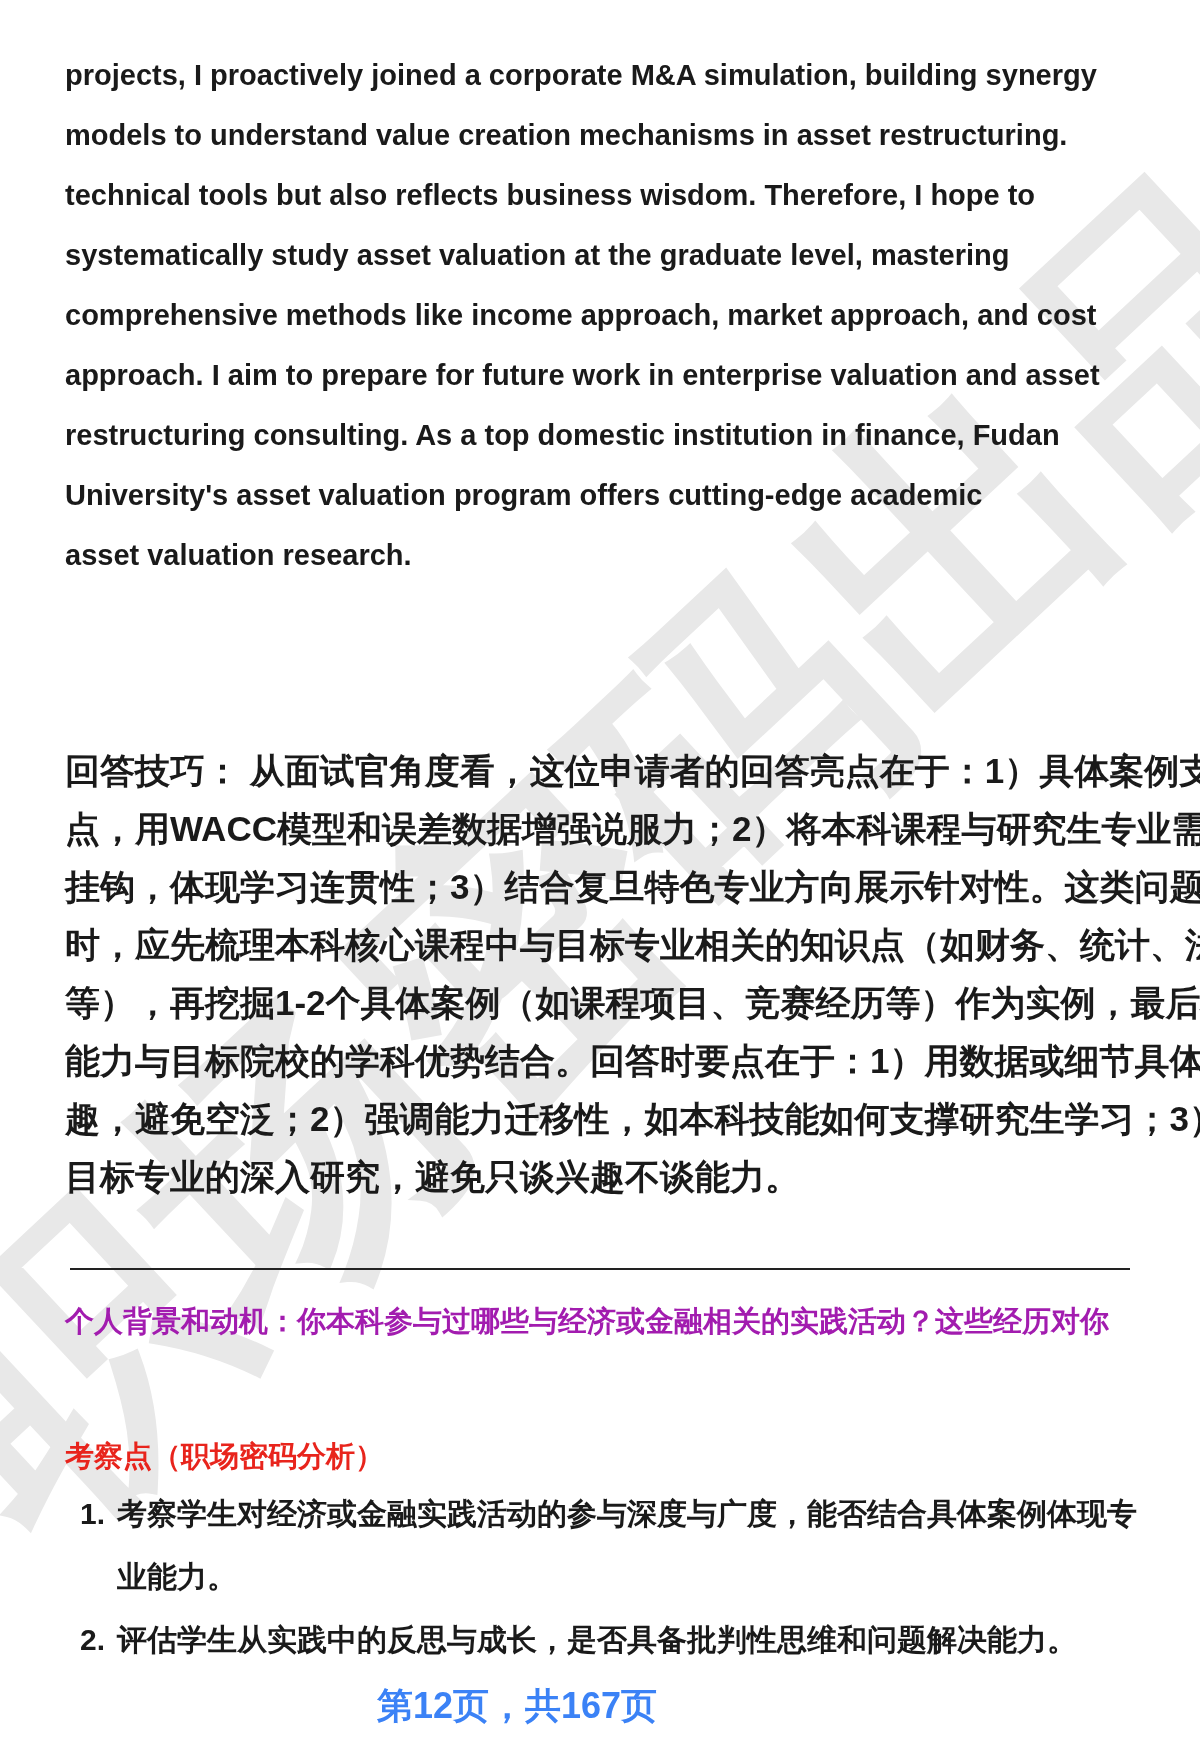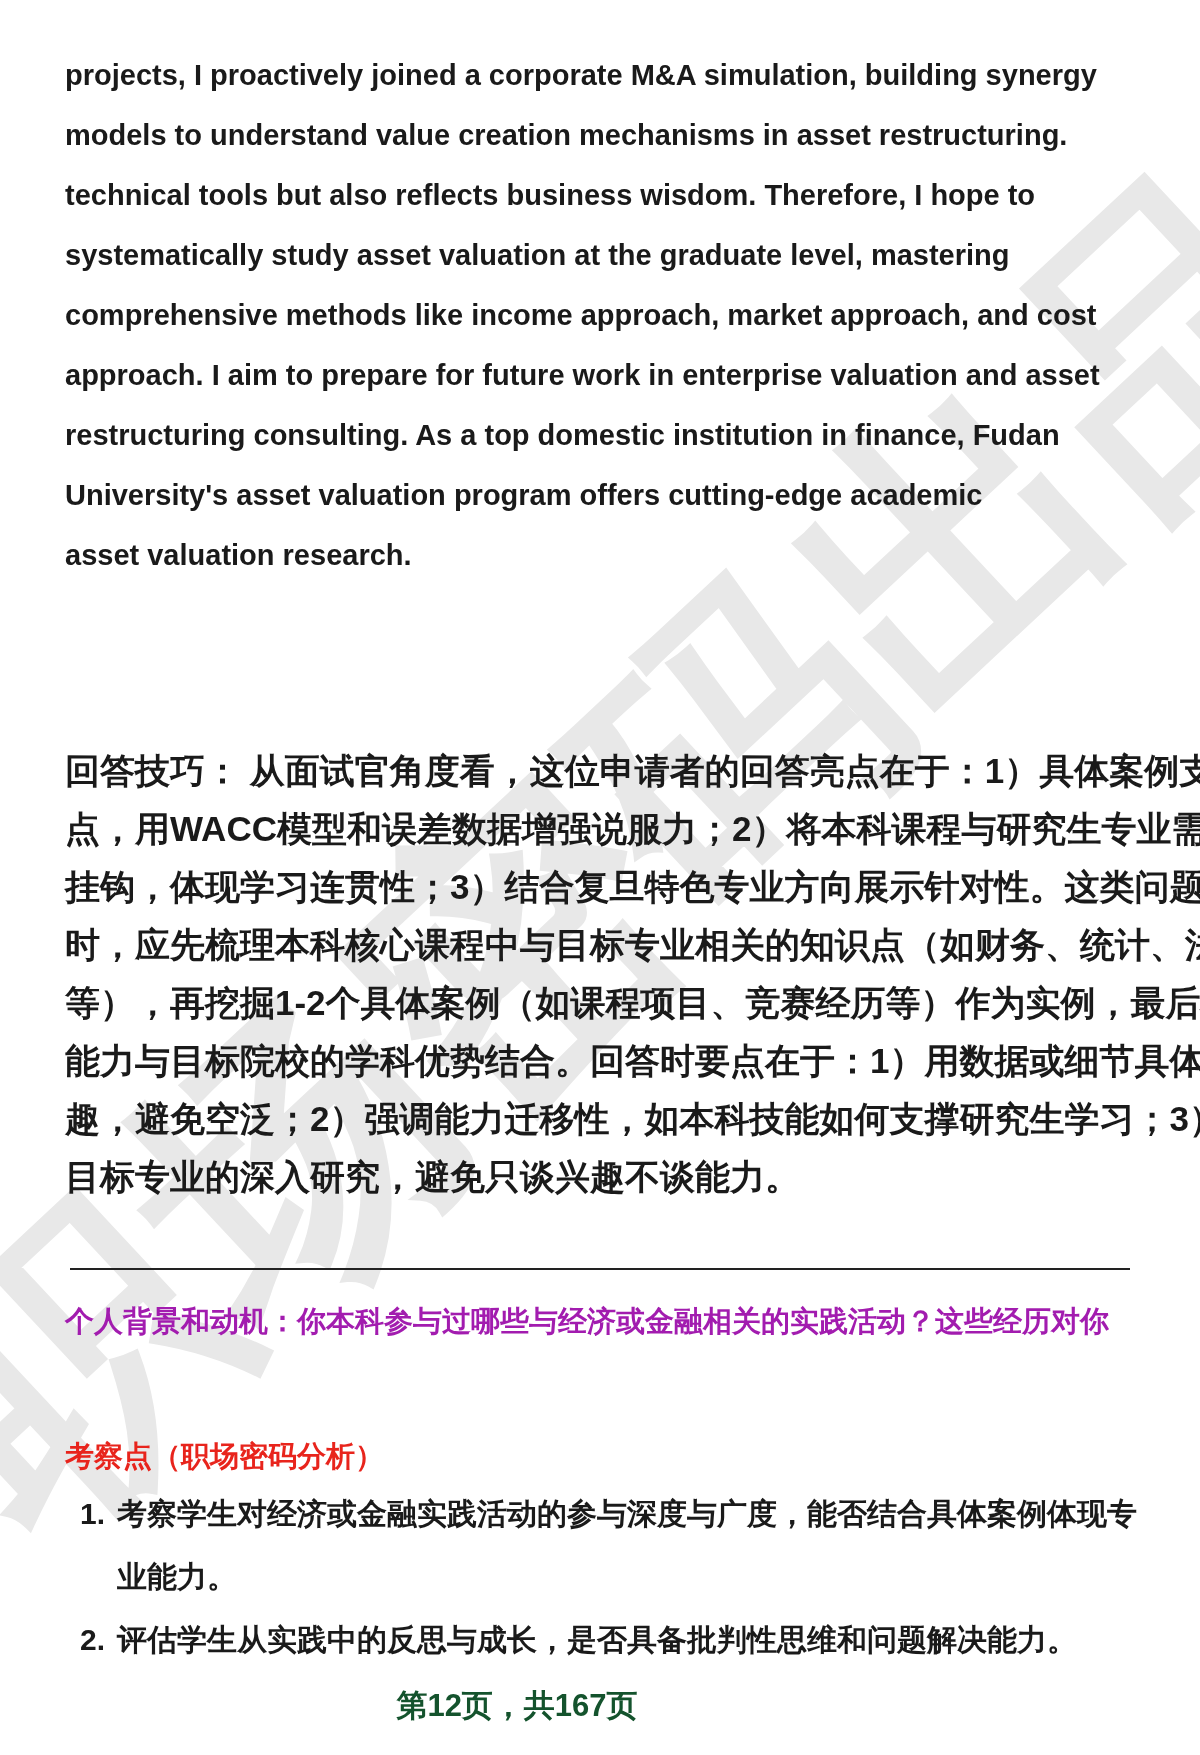--- a/index.html
+++ b/index.html
@@ -91,23 +91,23 @@
   }
   .item-number {
     width: 37px;
     flex: 0 0 37px;
   }
   .page-footer {
     left: 0;
     top: 1676px;
     width: 1034px;
     text-align: center;
-    font-size: 31px;
+    font-size: 36px;
     line-height: 60px;
-    color: #14532d;
+    color: #3b82f6;
   }
 </style>
 </head>
 <body>
 
 <div class="page">
 
   <div class="watermark">职场密码出品</div>
 
   <div class="layer essay-en">

